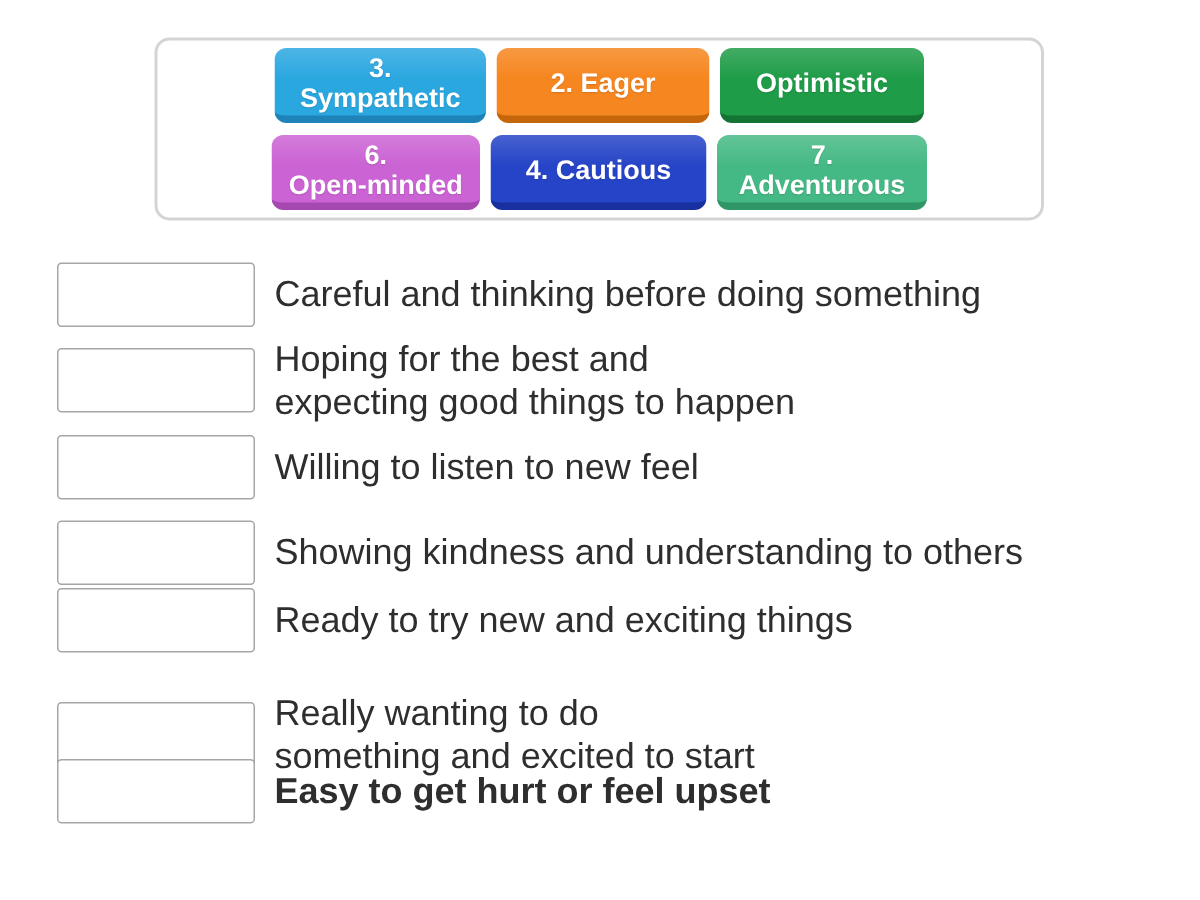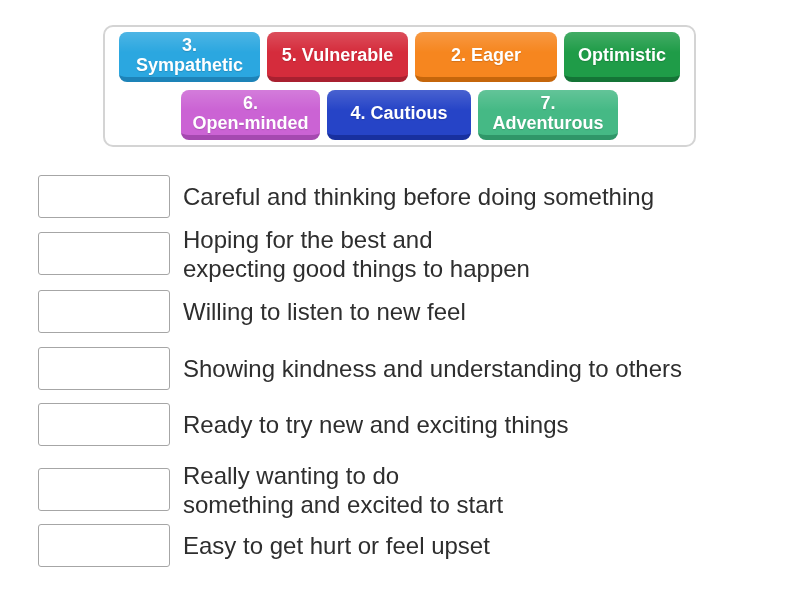--- a/index.html
+++ b/index.html
@@ -54,21 +54,21 @@
     text-align: center;
     white-space: pre-line;
     cursor: pointer;
     text-shadow: 0 1px 1px rgba(0,0,0,0.15);
     background-image: linear-gradient(rgba(255,255,255,0.16), rgba(255,255,255,0) 45%);
     padding: 0 4px;
   }
   .t-sym { width: 141px; background-color: #2BA7E0; border-color: #1D83B8; }
   .t-vul { width: 141px; background-color: #D52C3C; border-color: #A92030; }
   .t-eag { width: 142px; background-color: #F6861F; border-color: #C5660B; text-align: right; }
-  .t-opt { width: 116px; background-color: #1F9C48; border-color: #147436; }
+  .t-opt { width: 136px; background-color: #1F9C48; border-color: #147436; }
   .t-opn { width: 139px; background-color: #CB63D4; border-color: #A549B0; }
   .t-cau { width: 144px; background-color: #2644C7; border-color: #18309F; }
   .t-adv { width: 140px; background-color: #45B985; border-color: #2F9668; }
 
   
   .match-row {
     position: absolute;
     left: 38px;
     height: 43px;
     display: flex;
@@ -88,34 +88,33 @@
   .definition {
     font-size: 24px;
     line-height: 29px;
     color: #2e2e2e;
     white-space: pre-line;
   }
   .row-1 { top: 175px; }
   .row-2 { top: 232px; }
   .row-3 { top: 290px; }
   .row-4 { top: 347px; }
-  .row-5 { top: 403px; }
+  .row-5 { top: 392px; }
   .row-6 { top: 445px; margin-top: 23px; }
-  .row-7 { top: 524px; }
+  .row-7 { top: 506px; font-weight: bold; }
 </style>
 </head>
 <body>
 
 <div class="stage">
 
   <div class="word-bank">
     <div class="bank-row">
       <div class="tile t-sym">3.
 Sympathetic</div>
-      <div class="tile t-vul">5. Vulnerable</div>
       <div class="tile t-eag">2. Eager</div>
       <div class="tile t-opt">Optimistic</div>
     </div>
     <div class="bank-row">
       <div class="tile t-opn">6.
 Open-minded</div>
       <div class="tile t-cau">4. Cautious</div>
       <div class="tile t-adv">7.
 Adventurous</div>
     </div>

